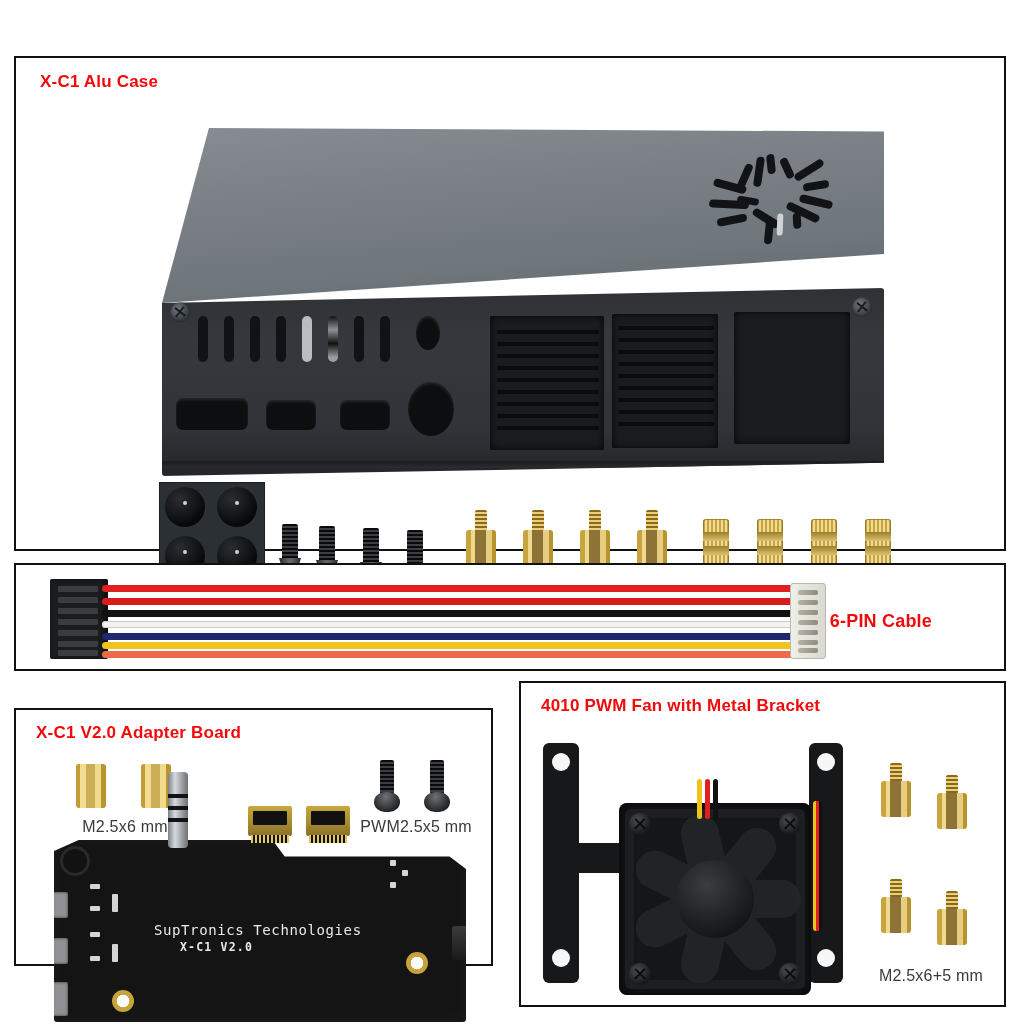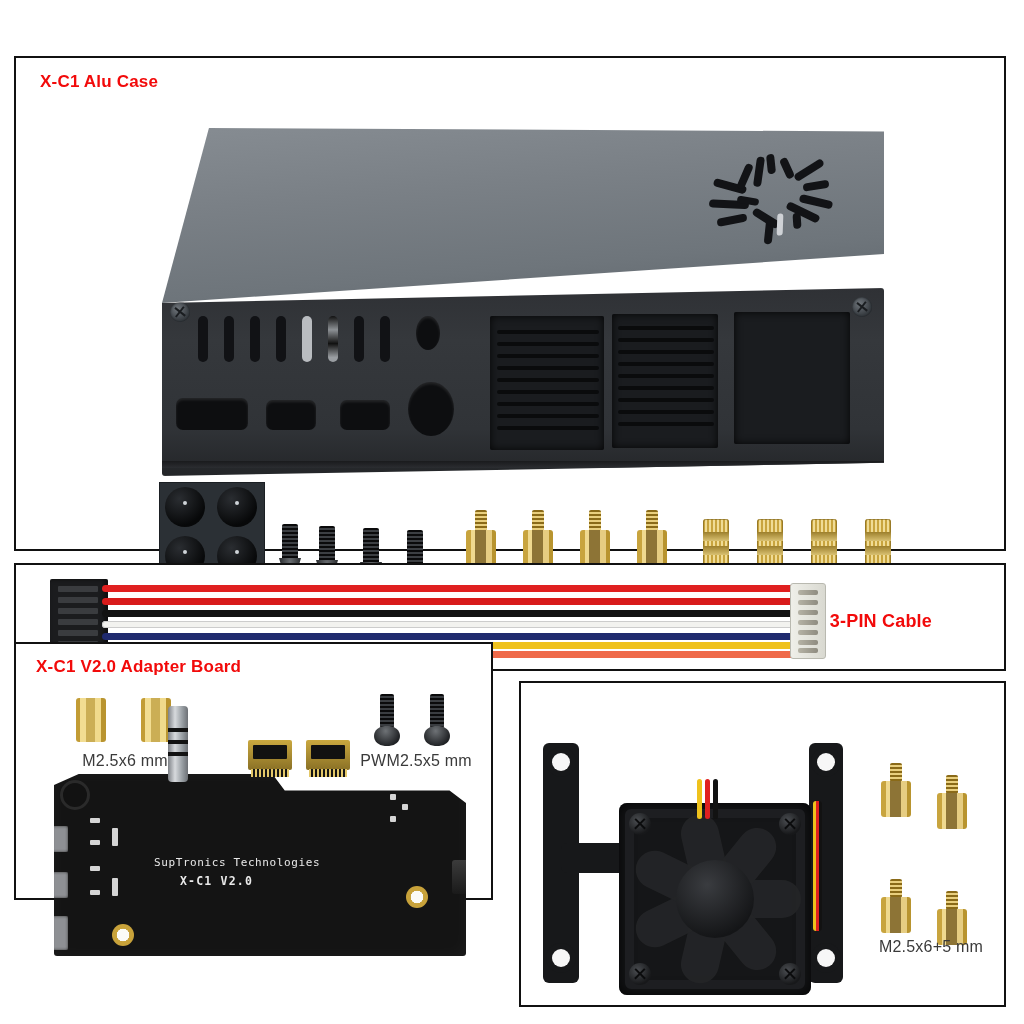--- a/index.html
+++ b/index.html
@@ -9,21 +9,21 @@
 
   
   .title-pill{position:absolute;left:18px;top:16px;height:32px;padding:0 14px;
      display:flex;align-items:center;background:#e3e3e3;border-radius:16px;
      font-size:23px;font-weight:700;letter-spacing:.5px;color:#1a1a1a;white-space:nowrap;}
 
   
   .panel{position:absolute;border:2px solid #111;background:#fff;box-sizing:border-box;}
   #panel-case{left:14px;top:56px;width:992px;height:495px;text-decoration:underline;}
   #panel-cable{left:14px;top:563px;width:992px;height:108px;}
-  #panel-board{left:14px;top:642px;width:479px;height:258px;}
+  #panel-board{left:14px;top:708px;width:479px;height:258px;}
   #panel-fan{left:519px;top:681px;width:487px;height:326px;}
 
   .panel-label{position:absolute;color:#f20a0a;font-size:17px;font-weight:700;
      white-space:nowrap;letter-spacing:.2px;}
   #lbl-case{left:24px;top:14px;}
   #lbl-board{left:20px;top:13px;}
   #lbl-fan{left:20px;top:13px;}
   #lbl-cable{right:72px;top:46px;font-size:18px;}
 
   .part-label{position:absolute;font-size:16px;color:#3a3a3a;white-space:nowrap;
@@ -120,21 +120,21 @@
      background:linear-gradient(90deg,#efefe9,#d9d9d1);border-radius:3px;border:1px solid #b9b9b0;}
   .conn-white i{position:absolute;left:7px;width:20px;height:5px;border-radius:2px;
      background:linear-gradient(90deg,#b6b3a6,#8e8b80);}
   .wire{position:absolute;left:66px;right:30px;height:7px;border-radius:4px;}
 
   
   .pcb{position:absolute;left:38px;top:130px;width:412px;height:182px;background:#141414;
      border-radius:3px;
      clip-path:polygon(6% 0%, 53% 0%, 56% 9%, 96% 9%, 100% 16%, 100% 100%, 0% 100%, 0% 6%);
      box-shadow:inset 0 0 18px rgba(255,255,255,.04);}
-  .silk1{position:absolute;left:118px;top:214px;font-size:11px;color:#e9e9e9;letter-spacing:.6px;
+  .silk1{position:absolute;left:118px;top:214px;font-size:14px;color:#e9e9e9;letter-spacing:.6px;
      font-family:"DejaVu Sans Mono","Liberation Mono",monospace;}
   .silk2{position:absolute;left:146px;top:232px;font-size:11.5px;color:#e9e9e9;letter-spacing:1.2px;
      font-family:"DejaVu Sans Mono","Liberation Mono",monospace;}
   .goldhole{position:absolute;width:22px;height:22px;border-radius:50%;
      background:radial-gradient(circle,#fbfbf7 0 40%,#c8a23a 42% 100%);}
   .usbport{position:absolute;width:16px;height:26px;background:#8e9094;border-radius:2px;
      box-shadow:inset 0 0 3px #333;}
   .jack{position:absolute;width:24px;height:24px;border-radius:50%;background:#121212;
      border:3px solid #2a2a2a;}
   .hdmi{position:absolute;width:44px;height:30px;border-radius:2px;
@@ -295,21 +295,21 @@
     <div class="part-label" style="left:464px;top:528px;width:160px;">M2.5x4+4 mm</div>
 
     <div class="insert" style="left:687px;top:461px;"></div>
     <div class="insert" style="left:741px;top:461px;"></div>
     <div class="insert" style="left:795px;top:461px;"></div>
     <div class="insert" style="left:849px;top:461px;"></div>
     <div class="part-label" style="left:718px;top:528px;width:130px;">M2.5x6 mm</div>
   </div>
 
   <div class="panel" id="panel-cable">
-    <div class="panel-label" id="lbl-cable">3-PIN Cable</div>
+    <div class="panel-label" id="lbl-cable">6-PIN Cable</div>
 
     <div class="cable-wrap">
       <div class="conn-black">
         <i style="top:7px;"></i>
           <i style="top:18px;"></i>
           <i style="top:29px;"></i>
         <i style="top:40px;"></i>
           <i style="top:51px;"></i>
           <i style="top:62px;"></i>
           <i style="top:71px;"></i>
@@ -382,20 +382,21 @@
     </div>
     <div class="hdmi" style="left:232px;top:96px;">
         <div class="pins"></div>
       </div>
     <div class="hdmi" style="left:290px;top:96px;">
         <div class="pins"></div>
       </div>
   </div>
 
   <div class="panel" id="panel-fan">
+    <div class="panel-label" id="lbl-fan">4010 PWM Fan with Metal Bracket</div>
 
     <div class="bracket" style="left:22px;top:60px;width:36px;height:240px;"></div>
     <div class="bracket" style="left:40px;top:160px;width:80px;height:30px;"></div>
     <div class="bracket-hole" style="left:31px;top:70px;"></div>
     <div class="bracket-hole" style="left:31px;top:266px;"></div>
     <div class="bracket" style="left:288px;top:60px;width:34px;height:240px;"></div>
     <div class="bracket-hole" style="left:296px;top:70px;"></div>
     <div class="bracket-hole" style="left:296px;top:266px;"></div>
 
     <div class="fan">
@@ -428,16 +429,16 @@
         <div class="body"></div>
       </div>
     <div class="standoff small" style="left:360px;top:196px;">
         <div class="stud"></div>
         <div class="body"></div>
       </div>
     <div class="standoff small" style="left:416px;top:208px;">
         <div class="stud"></div>
         <div class="body"></div>
       </div>
-    <div class="part-label" style="left:330px;top:255px;width:160px;">M2.5x6+5 mm</div>
+    <div class="part-label" style="left:330px;top:284px;width:160px;">M2.5x6+5 mm</div>
   </div>
 
 </div>
 
 </body></html>

